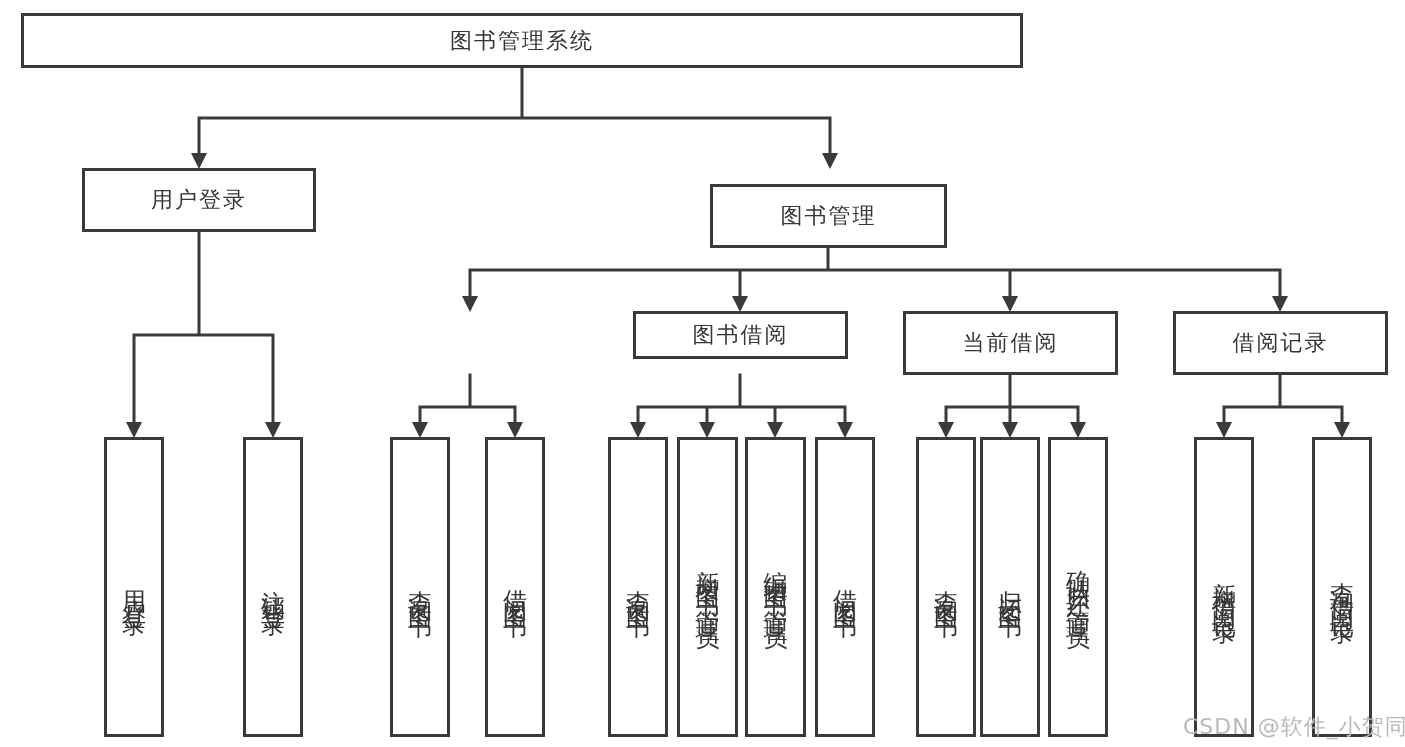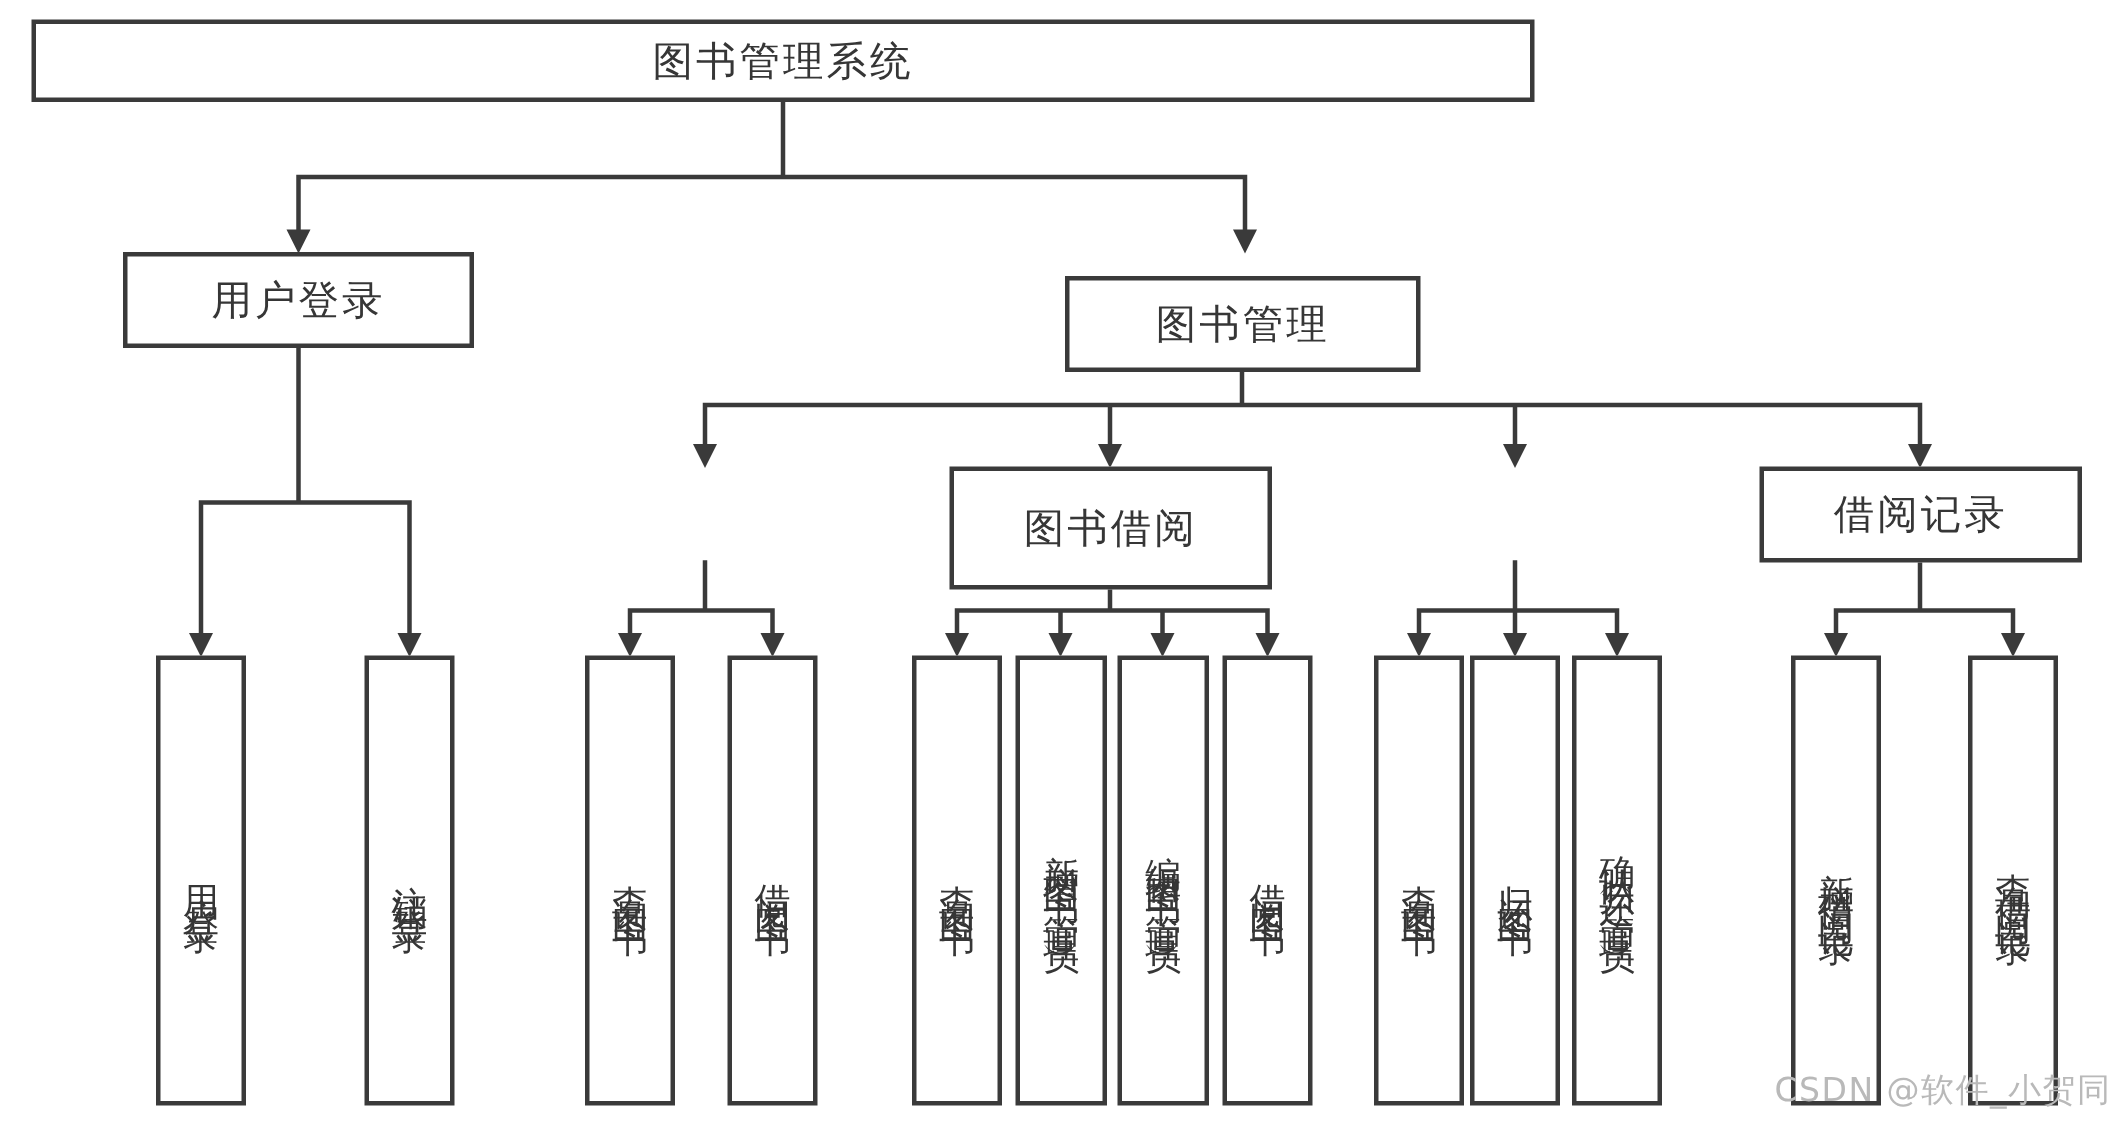--- a/index.html
+++ b/index.html
@@ -9,21 +9,21 @@
   .box{
     position:absolute;
     box-sizing:border-box;
     background:#ffffff;
     border:3px solid #3a3a3a;
     display:flex;
     align-items:center;
     justify-content:center;
     color:#363636;
   }
-  .h-label{font-size:27px;letter-spacing:2px;white-space:nowrap;}
+  .h-label{font-size:22px;letter-spacing:2px;white-space:nowrap;}
   .leaf{
     writing-mode:vertical-rl;
     font-size:24px;
     letter-spacing:8px;
     line-height:1;
   }
   .leaf .lbl{white-space:nowrap;}
   #watermark{
     position:absolute;
     left:1183px;
@@ -66,22 +66,25 @@
     <span class="h-label">图书管理系统</span>
   </div>
 
   <div class="box" style="left:82px;top:168px;width:234px;height:64px;">
     <span class="h-label">用户登录</span>
   </div>
   <div class="box" style="left:710px;top:168px;width:237px;height:64px;margin-top:16px;">
     <span class="h-label">图书管理</span>
   </div>
 
-  <div class="box" style="left:633px;top:311px;width:215px;height:82px;">
+  <div class="box" style="left:633px;top:311px;width:215px;height:48px;">
     <span class="h-label">图书借阅</span>
+  </div>
+  <div class="box" style="left:903px;top:311px;width:215px;height:64px;">
+    <span class="h-label">当前借阅</span>
   </div>
   <div class="box" style="left:1173px;top:311px;width:215px;height:64px;">
     <span class="h-label">借阅记录</span>
   </div>
 
   <div class="box leaf" style="left:104px;top:437px;width:60px;height:300px;">
     <span class="lbl">用户登录</span>
   </div>
   <div class="box leaf" style="left:243px;top:437px;width:60px;height:300px;">
     <span class="lbl">注销登录</span>

